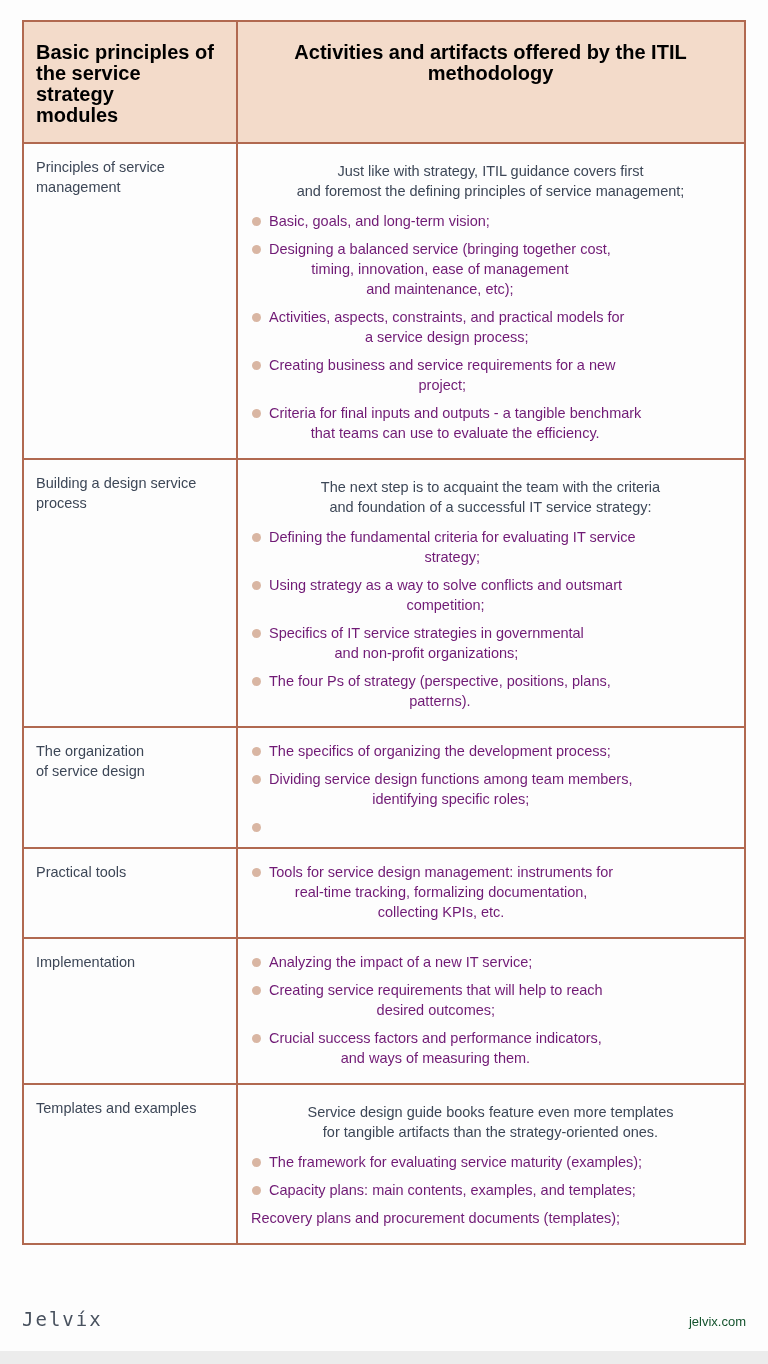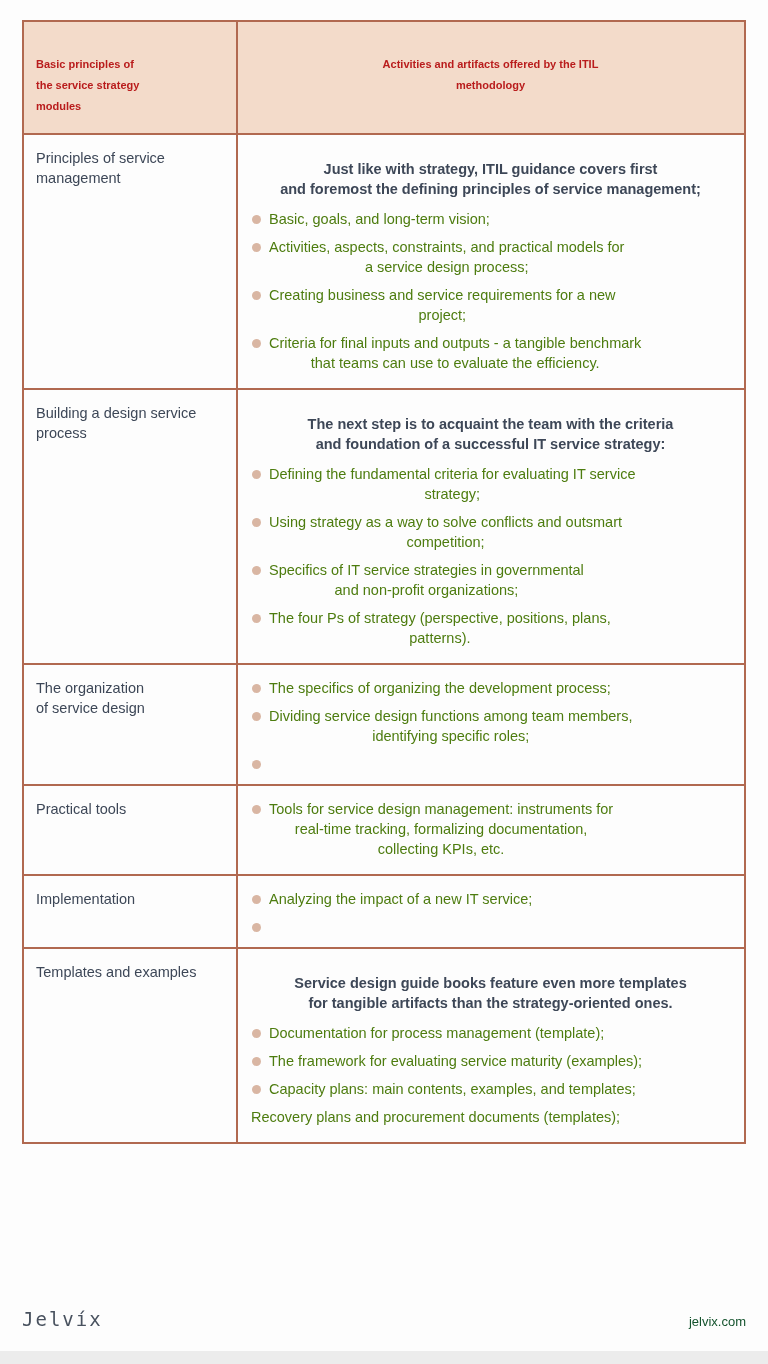--- a/index.html
+++ b/index.html
@@ -22,50 +22,50 @@
     box-sizing:border-box;
   }
   .cell.right{
     border-left:2px solid #b16950;
     padding-left:13px;
     text-align:center;
   }
   .row-top{border-top:2px solid #b16950;}
   .head-cell{
     background:#f3dbca;
-    color:#b91c1c;
+    color:#000000;
     font-weight:bold;
-    font-size:11px;
+    font-size:20px;
     line-height:21px;
     white-space:pre-line;
-    padding-top:32px;padding-bottom:16px;
+    padding-top:20px;padding-bottom:16px;
   }
   .module{
     color:#3d4757;
     font-weight:normal;
     font-size:14.5px;
     line-height:20px;
     white-space:pre-line;
   }
   .lead{
     color:#3d4757;
-    font-weight:bold;
+    font-weight:normal;
     font-size:14.5px;
     line-height:20px;
     white-space:pre-line;
-    margin:11px 0 10px 0;
+    margin:4px 0 10px 0;
   }
   .bullets{display:flex;flex-direction:column;gap:8px;}
   .bullet-item{display:flex;align-items:flex-start;}
   .dot{
     flex:none;width:9px;height:9px;border-radius:50%;
     background:#d9b6a3;margin:6px 8px 0 1px;
   }
   .bullet-text{
-    color:#4d7c0f;
+    color:#701a75;
     font-size:14.5px;
     line-height:20px;
     white-space:pre-line;
   }
   .footer{
     position:absolute;left:22px;right:22px;top:1308px;
     display:flex;justify-content:space-between;align-items:baseline;
   }
   .logo{
     font-family:"DejaVu Sans Mono","Liberation Mono",monospace;
@@ -101,20 +101,26 @@
   <div class="cell right row-top">
     <p class="lead">Just like with strategy, ITIL guidance covers first
 and foremost the defining principles of service management;</p>
     <div class="bullets">
       <div class="bullet-item">
           <span class="dot"></span>
           <span class="bullet-text">Basic, goals, and long-term vision;</span>
         </div>
       <div class="bullet-item">
           <span class="dot"></span>
+          <span class="bullet-text">Designing a balanced service (bringing together cost,
+timing, innovation, ease of management
+and maintenance, etc);</span>
+        </div>
+      <div class="bullet-item">
+          <span class="dot"></span>
           <span class="bullet-text">Activities, aspects, constraints, and practical models for
 a service design process;</span>
         </div>
       <div class="bullet-item">
           <span class="dot"></span>
           <span class="bullet-text">Creating business and service requirements for a new
 project;</span>
         </div>
       <div class="bullet-item">
           <span class="dot"></span>
@@ -194,35 +200,38 @@
     <div class="module">Implementation</div>
   </div>
   <div class="cell right row-top">
     <div class="bullets">
       <div class="bullet-item">
           <span class="dot"></span>
           <span class="bullet-text">Analyzing the impact of a new IT service;</span>
         </div>
       <div class="bullet-item">
           <span class="dot"></span>
+          <span class="bullet-text">Creating service requirements that will help to reach
+desired outcomes;</span>
+        </div>
+      <div class="bullet-item">
+          <span class="dot"></span>
+          <span class="bullet-text">Crucial success factors and performance indicators,
+and ways of measuring them.</span>
         </div>
     </div>
   </div>
 
   <div class="cell row-top">
     <div class="module">Templates and examples</div>
   </div>
   <div class="cell right row-top">
     <p class="lead">Service design guide books feature even more templates
 for tangible artifacts than the strategy-oriented ones.</p>
     <div class="bullets">
-      <div class="bullet-item">
-          <span class="dot"></span>
-          <span class="bullet-text">Documentation for process management (template);</span>
-        </div>
       <div class="bullet-item">
           <span class="dot"></span>
           <span class="bullet-text">The framework for evaluating service maturity (examples);</span>
         </div>
       <div class="bullet-item">
           <span class="dot"></span>
           <span class="bullet-text">Capacity plans: main contents, examples, and templates;</span>
         </div>
       <div class="bullet-item">
           <span class="bullet-text">Recovery plans and procurement documents (templates);</span>

